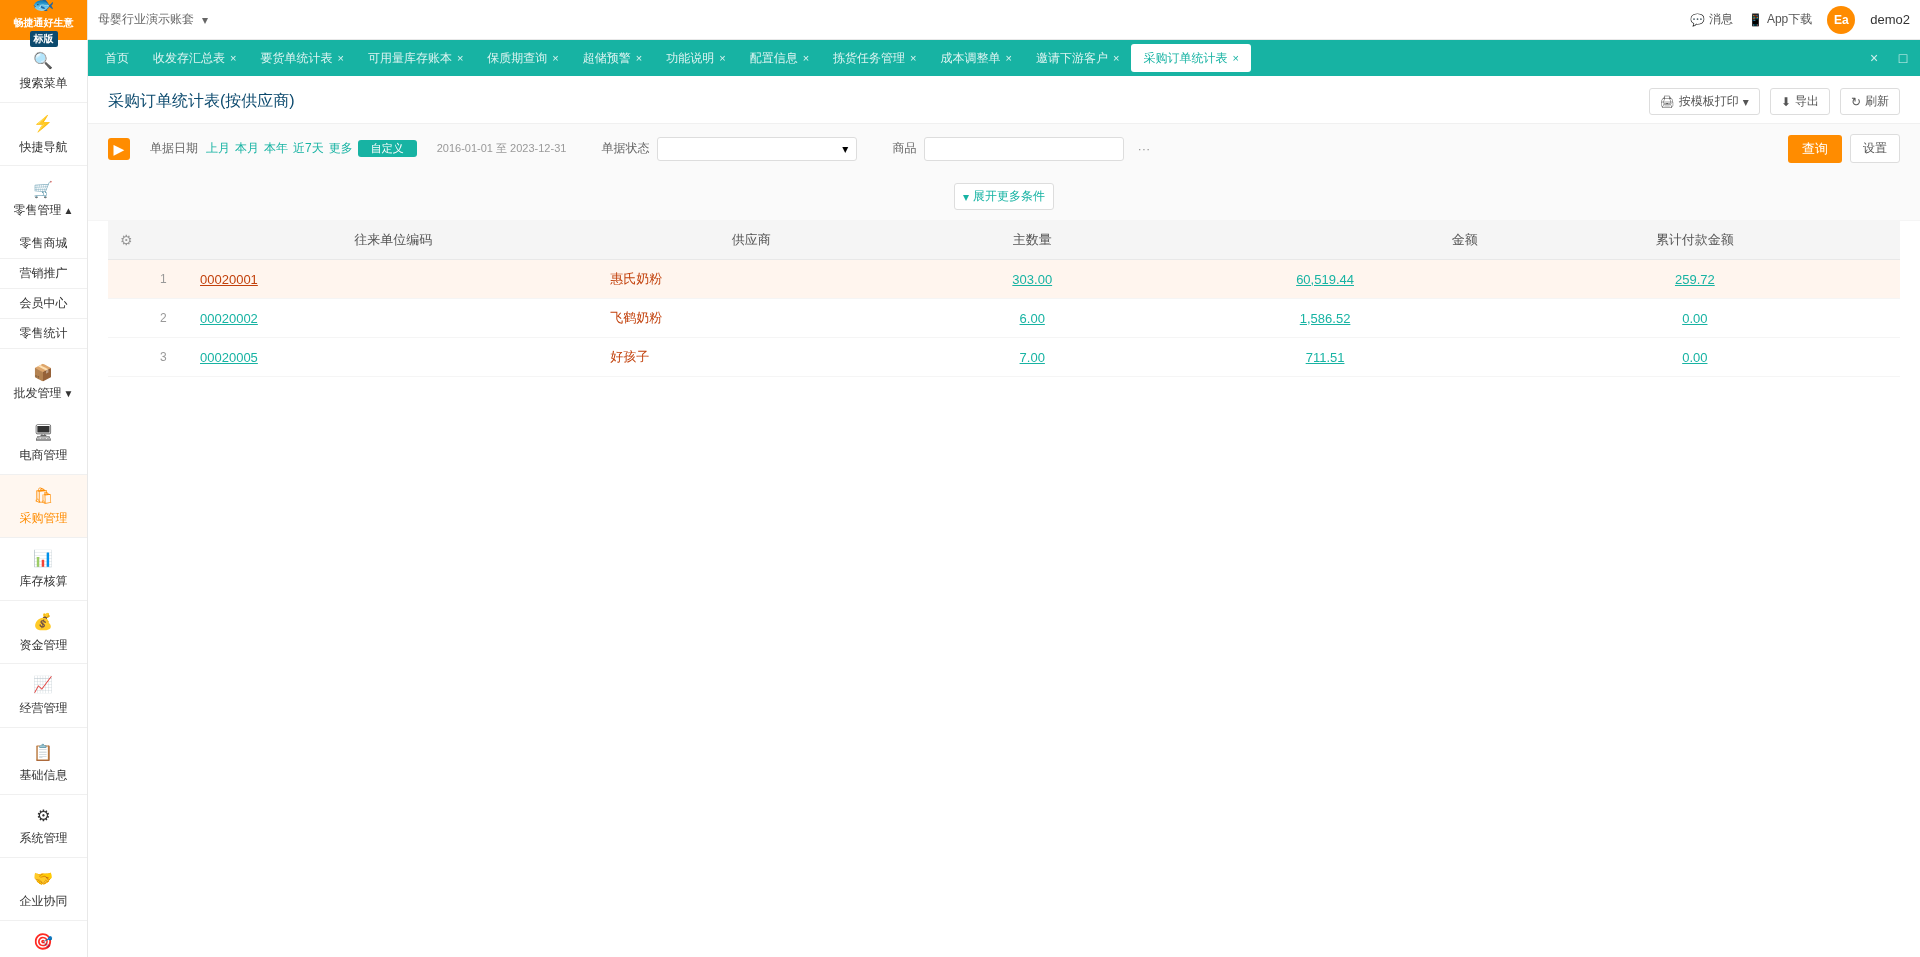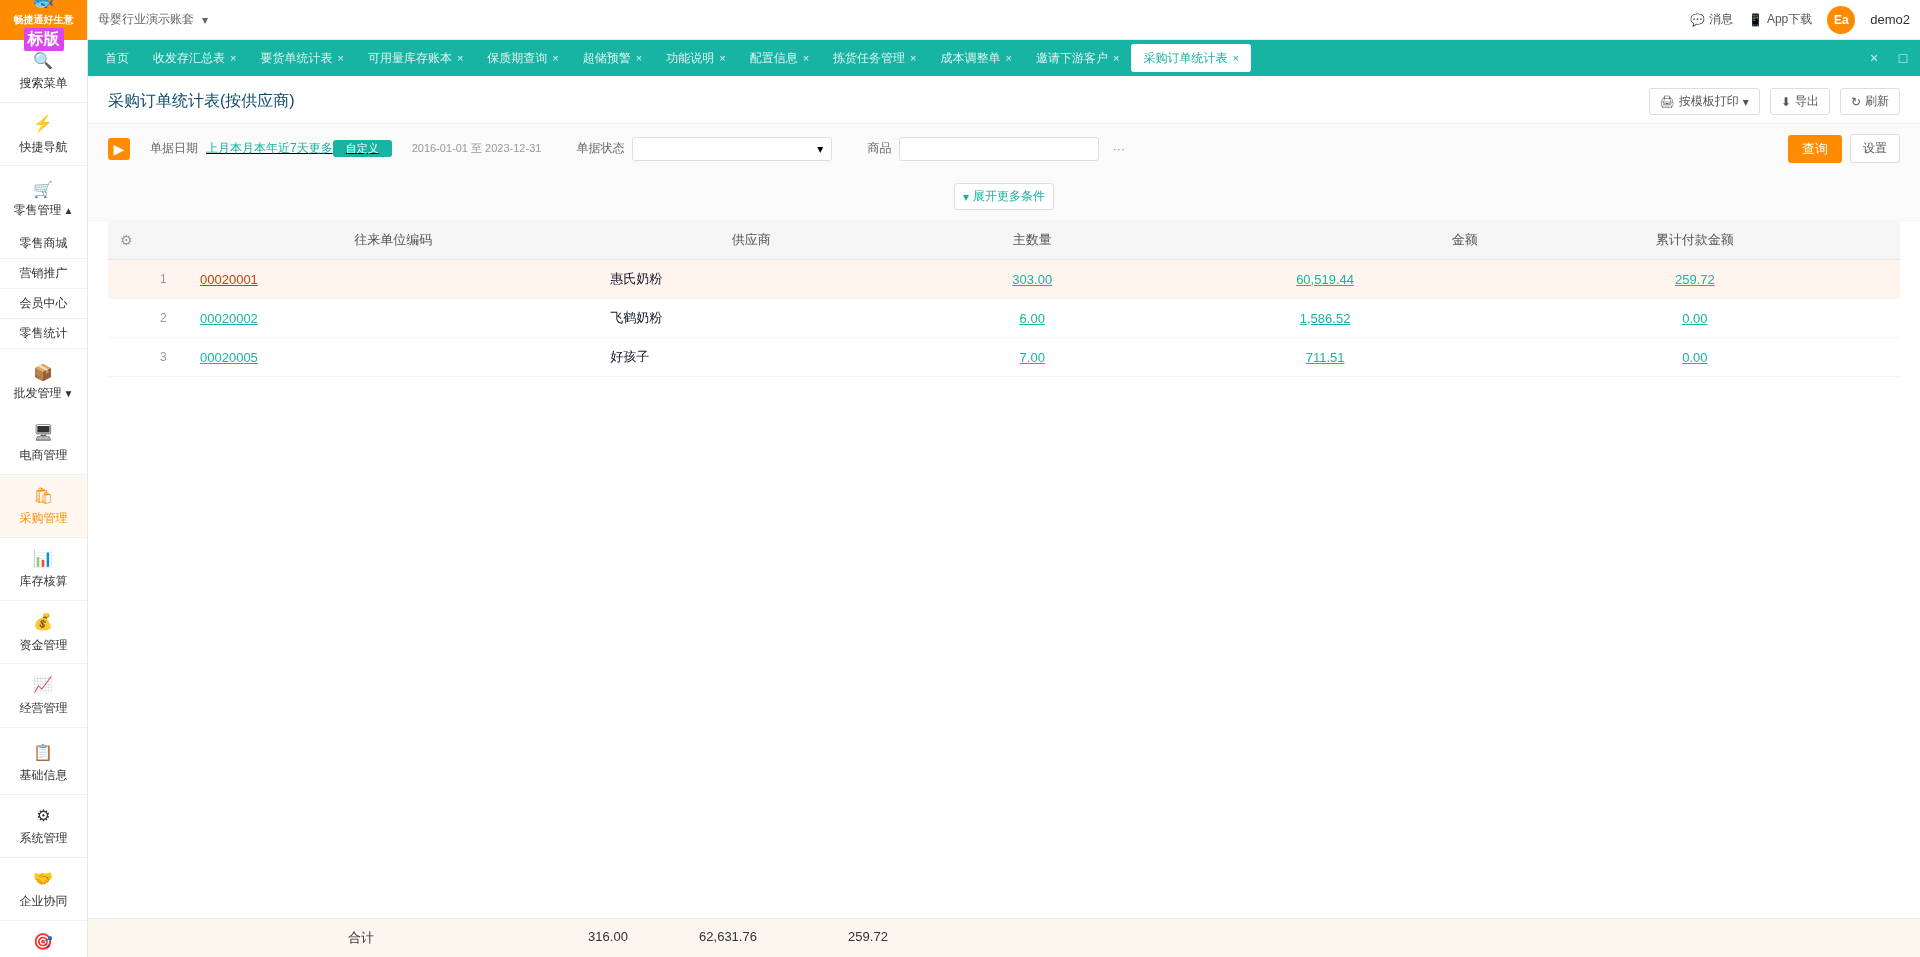--- a/index.html
+++ b/index.html
@@ -211,21 +211,21 @@
       display: flex;
       align-items: center;
       gap: 8px;
     }
     .filter-label {
       color: #666;
       font-size: 12px;
       white-space: nowrap;
     }
     .filter-date-shortcuts {
-      display: flex; align-items: flex-end;  text-decoration: underline;
+      display: flex; align-items: flex-end; gap: 5px;
     }
     .date-shortcut {
       font-size: 12px; color: #17b3a3; cursor: pointer;
     }
     .date-badge {
       background: #17b3a3; color: white;
       font-size: 11px; padding: 1px 13px; border-radius: 3px;
       cursor: pointer;
     }
     .date-range-text {
@@ -289,21 +289,21 @@
       border-bottom: 1px solid #e8e8e8;
       white-space: nowrap;
     }
     thead th:nth-child(3),
     thead th:nth-child(4),
     thead th:nth-child(5) { text-align: center; }
     tbody tr { border-bottom: 1px solid #f5f5f5; }
     tbody tr:nth-child(1) { background: #fff5ee; }
     tbody td {
       padding: 10px 12px;
-      color: #0f172a;
+      color: #c2410c;
     }
     tbody td.num { text-align: center; color: #17b3a3; text-decoration: underline; cursor: pointer; }
     .row-num { color: #999; font-size: 12px; }
     .settings-icon { color: #999; font-size: 14px; cursor: pointer; }
 
     
     .table-footer {
       background: #fdf6ee;
       border-top: 1px solid #e8e8e8;
       padding: 10px 20px;
@@ -325,21 +325,21 @@
     ::-webkit-scrollbar-track { background: #f5f5f5; }
     ::-webkit-scrollbar-thumb { background: #ccc; border-radius: 3px; }
   </style>
 </head>
 <body>
 
 <div class="sidebar">
   <div class="sidebar-logo">
     <div class="logo-icon">🐟</div>
     <div style="font-size:10px;">畅捷通好生意</div>
-    <div style="font-size:16px;background:#d946ef;padding:1px 4px;border-radius:2px;margin-top:1px;">标版</div>
+    <div style="font-size:10px;background:#0c4a6e;padding:1px 4px;border-radius:2px;margin-top:1px;">标版</div>
   </div>
 
   <div class="sidebar-item">
     <div class="s-icon">🔍</div>
     <div>搜索菜单</div>
   </div>
 
   <div class="sidebar-item">
     <div class="s-icon">⚡</div>
     <div>快捷导航</div>
@@ -620,26 +620,15 @@
             <td style="color:#17b3a3;text-decoration:underline;cursor:pointer;">00020005</td>
             <td>好孩子</td>
             <td class="num">7.00</td>
             <td class="num">711.51</td>
             <td class="num">0.00</td>
           </tr>
         </tbody>
       </table>
     </div>
 
-    <div class="table-footer">
-      <div class="footer-cells">
-        <div style="width:40px;"></div>
-        <div style="width:40px;"></div>
-        <div style="width:160px;"></div>
-        <div style="width:200px;" class="footer-cell">合计</div>
-        <div style="width:120px;text-align:center;" class="footer-cell">316.00</div>
-        <div style="width:120px;text-align:center;" class="footer-cell">62,631.76</div>
-        <div style="width:160px;text-align:center;" class="footer-cell">259.72</div>
-      </div>
-    </div>
 
   </div>
 </div>
 
 </body></html>

